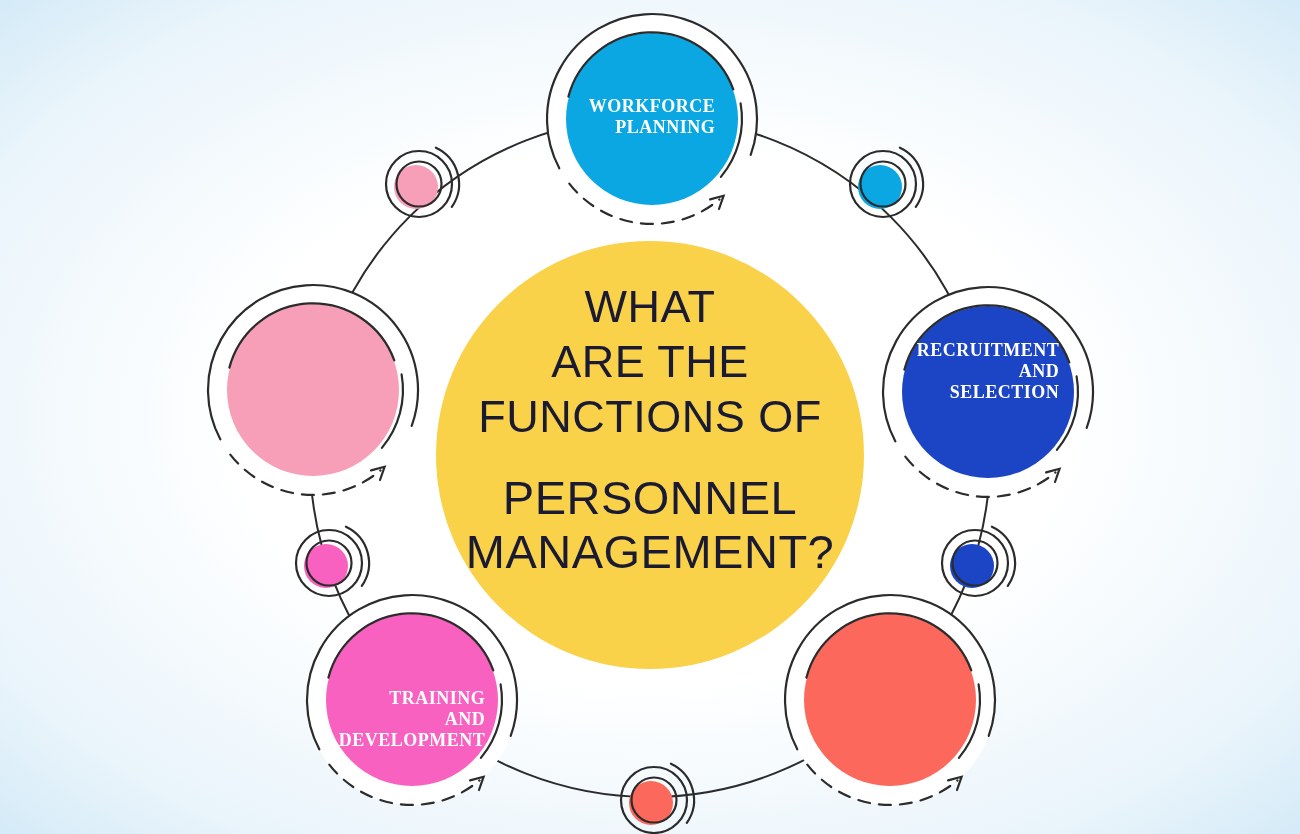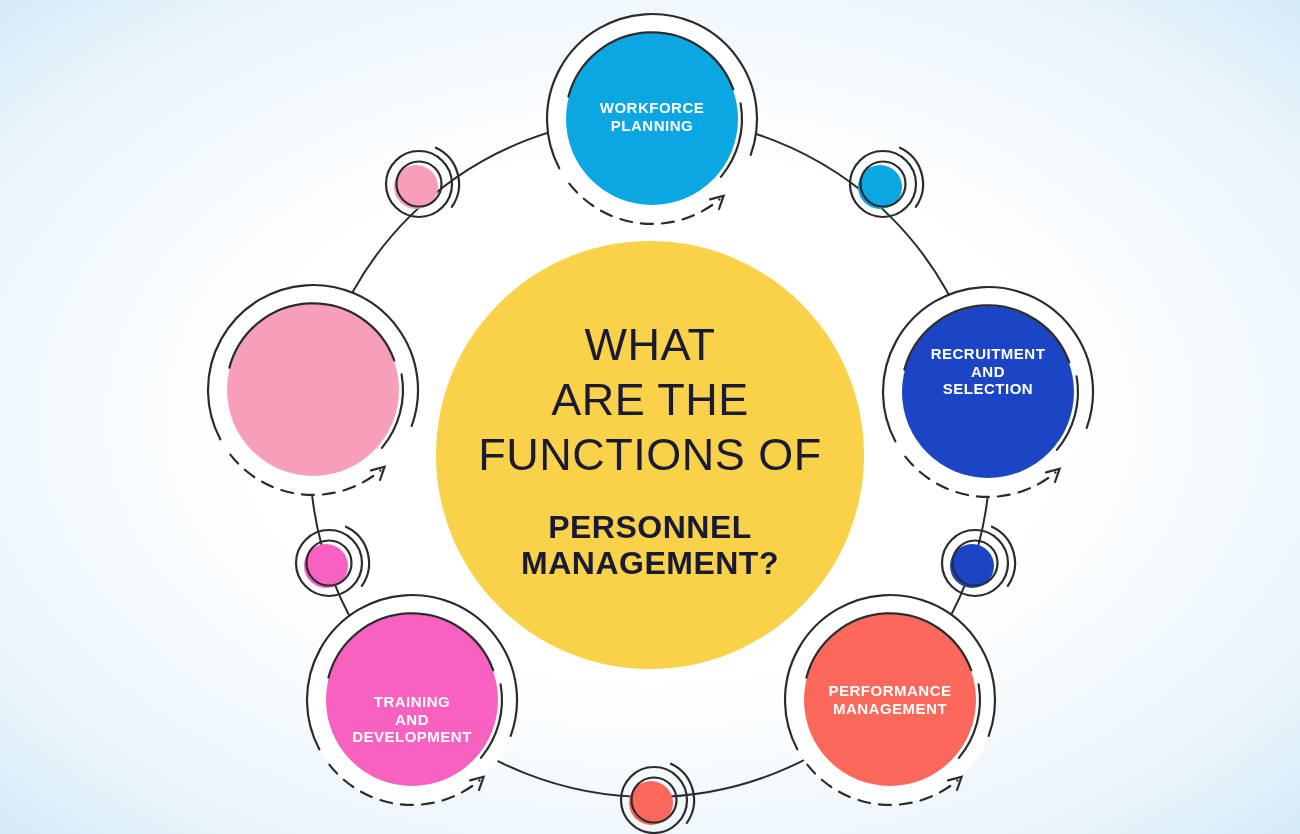--- a/index.html
+++ b/index.html
@@ -13,47 +13,48 @@
   }
   .stage svg{position:absolute;inset:0;display:block;}
 
   .ln{stroke:var(--line-color,#2b2b2b);fill:none;stroke-width:2.2;stroke-linecap:round;}
   .ln-thin{stroke:var(--line-color,#2b2b2b);fill:none;stroke-width:2;}
   .dashes{stroke-dasharray:12 9;}
 
   .node-label{
     position:absolute;
     transform:translate(-50%,-50%);
-    text-align:center;
+    text-align:right;
     color:var(--label-text,#ffffff);
     font-weight:600;
-    font-size:15px;
+    font-size:18px;
     line-height:1.18;
     letter-spacing:0.5px;
     white-space:pre-line;
     pointer-events:none;
+    font-family:Liberation Serif, serif;
   }
   .center-title{
     position:absolute;
-    left:650px;top:450px;
+    left:650px;top:429px;
     transform:translate(-50%,-50%);
     text-align:center;
     color:var(--title-text,#1a1a33);
     white-space:pre-line;
     pointer-events:none;
   }
   .title-regular{
     font-size:45px;
     font-weight:500;
     line-height:1.22;
     letter-spacing:0.5px;
   }
   .title-bold{
-    font-size:32px;
-    font-weight:700;
+    font-size:47px;
+    font-weight:400;
     line-height:1.15;
     letter-spacing:0.5px;
     margin-top:8px;
   }
 </style>
 </head>
 <body>
 
 <div class="stage">
 
@@ -155,19 +156,17 @@
 FUNCTIONS OF</div>
     <div class="title-bold">PERSONNEL
 MANAGEMENT?</div>
   </div>
 
   <div class="node-label" style="left:652px;top:117px;">WORKFORCE
 PLANNING</div>
   <div class="node-label" style="left:988px;top:372px;">RECRUITMENT
 AND
 SELECTION</div>
-  <div class="node-label" style="left:890px;top:700px;">PERFORMANCE
-MANAGEMENT</div>
   <div class="node-label" style="left:412px;top:700px;margin-top:20px;">TRAINING
 AND
 DEVELOPMENT</div>
 
 </div>
 
 </body></html>

